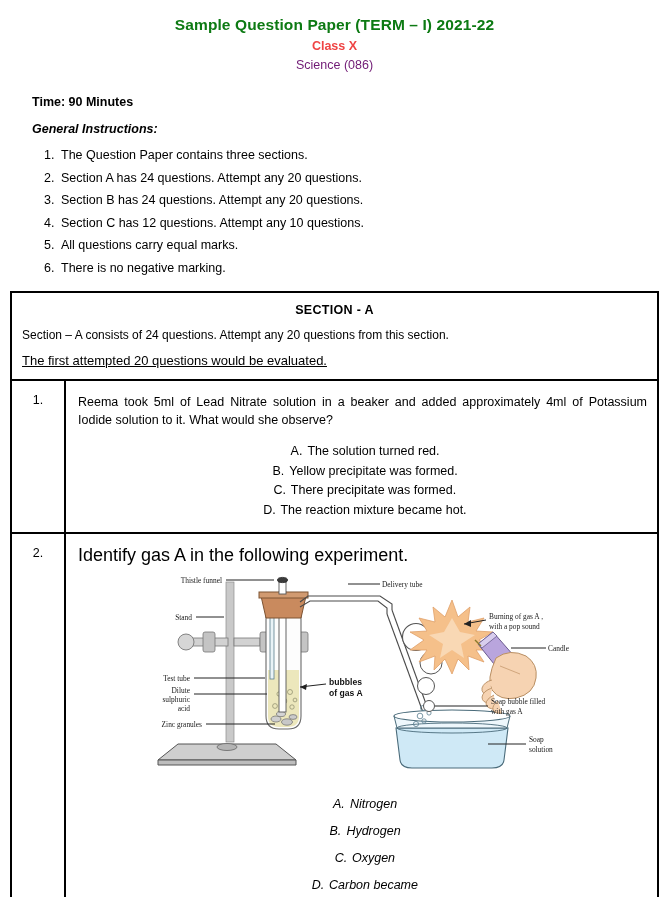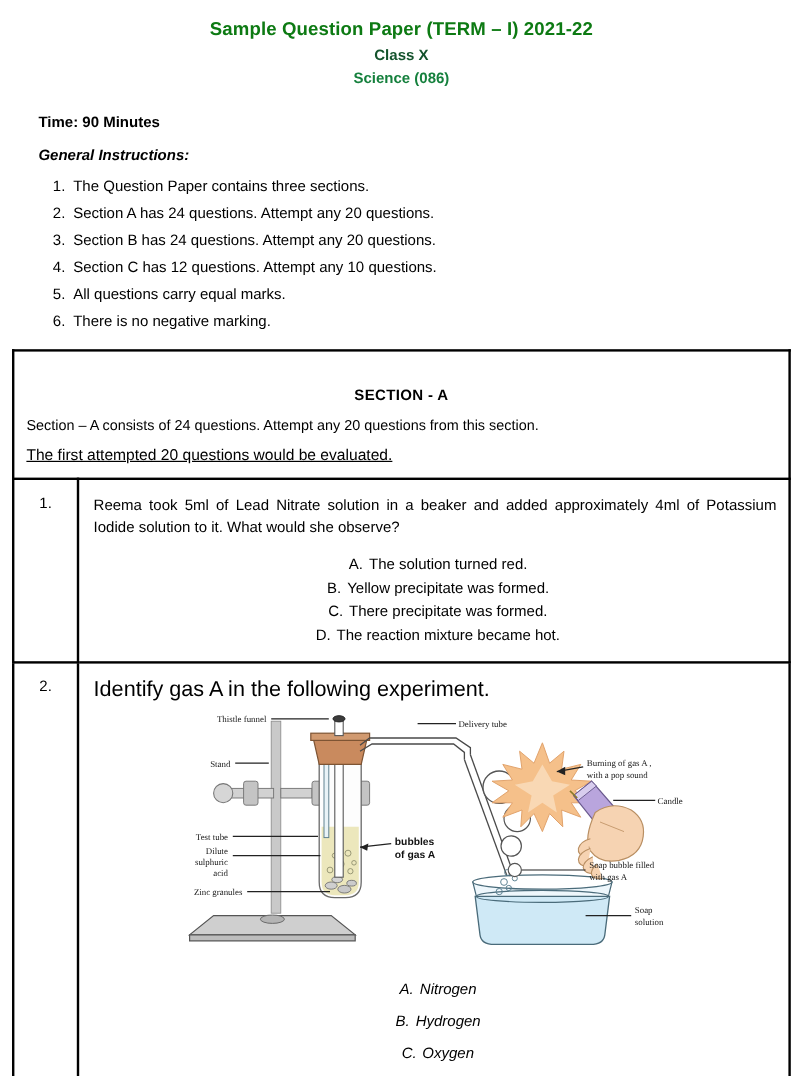--- a/index.html
+++ b/index.html
@@ -28,28 +28,28 @@
     font-size: 15.5px;
     font-weight: bold;
     color: #0d7a13;
     padding-top: 16px;
     letter-spacing: 0.1px;
   }
   .doc-subtitle {
     text-align: center;
     font-size: 12.5px;
     font-weight: bold;
-    color: #14532d;
+    color: #ef4444;
     margin-top: 5px;
   }
   .doc-subtitle2 {
     text-align: center;
     font-size: 12.5px;
-    font-weight: bold;
-    color: #15803d;
+    font-weight: normal;
+    color: #701a75;
     margin-top: 5px;
   }
 
   .time-line {
     font-size: 12.5px;
     font-weight: bold;
     margin: 23px 0 0 32px;
   }
   .gi-line {
     font-size: 12.5px;
@@ -90,21 +90,20 @@
   }
   .section-cell {
     padding: 10px 8px 10px 8px !important;
   }
   .section-head {
     text-align: center;
     font-size: 12.5px;
     font-weight: bold;
     margin-bottom: 11px;
     letter-spacing: 0.3px;
-    margin-top: 19px;
   }
   .section-desc {
     font-size: 12px;
     margin-bottom: 9px;
     padding-left: 2px;
   }
   .section-note {
     font-size: 13px;
     text-decoration: underline;
     padding-left: 2px;

